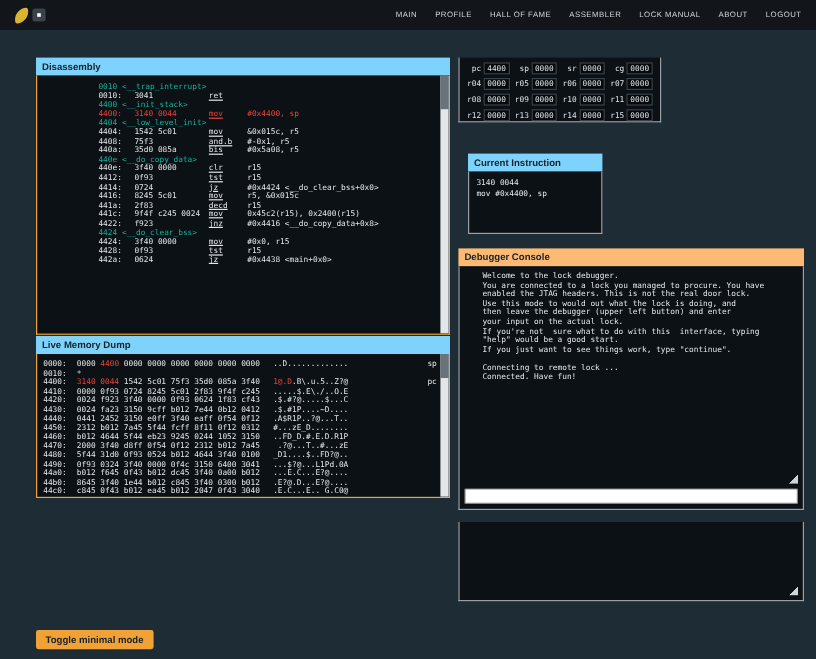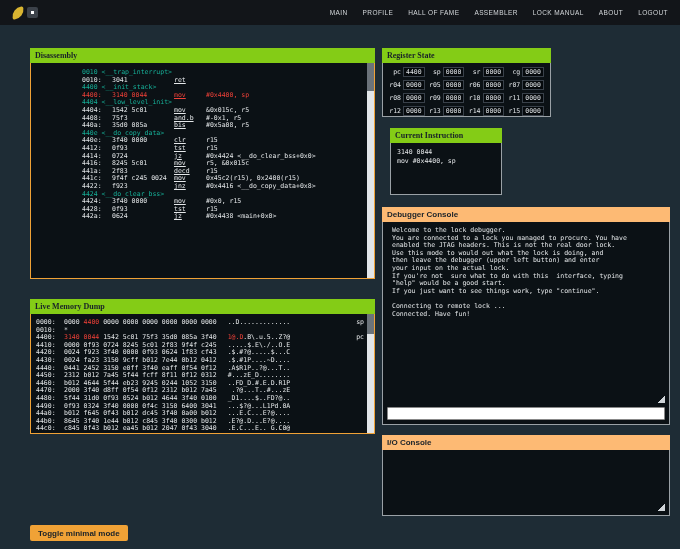--- a/index.html
+++ b/index.html
@@ -32,21 +32,21 @@
   #nav-menu li {
     color:#d3d7da; font-size:6.5px; letter-spacing:.4px; cursor:pointer; white-space:nowrap;
   }
 
   
   .panel { position:absolute; }
   .panel > header {
     height:15px; line-height:15px; padding-left:5px;
     font-size:8px; font-weight:bold; color:#182129;
   }
-  .panel.orange > header { background:#84cc16;font-family:Liberation Serif, serif; }
+  .panel.orange > header { background:#7dd3fc; }
   .panel.teal   > header { background:#fdba74; }
   .panel .body {
     position:relative; background:#0b1115; overflow:hidden;
     border:1px solid #9aa1a6; border-top:none;
   }
   .panel.orange.code-panel .body { border-color:#f0a236; }
 
   .code {
     font-family:"DejaVu Sans Mono", monospace;
     font-size:6.5px; line-height:7.6px; color:#e4e7e9;
@@ -57,21 +57,21 @@
   #disasm-panel .body { height:216px; }
   #disasm-code { padding:6px 4px 0 5px; }
   .dline { display:flex; white-space:pre;margin-left:46px; }
   .dline.label { color:#16b098; }
   .dline.hl { color:#f04138; }
   .dline .addr { width:30px; }
   .dline .hex  { width:62px; }
   .dline .mn   { width:32px;text-decoration:underline; }
 
   
-  #mem-panel { left:30px; top:280px; width:345px; height:151px;margin-top:19px; }
+  #mem-panel { left:30px; top:280px; width:345px; height:151px; }
   #mem-panel .body { height:120px; }
   #mem-code { padding:5px 10px 0 5px; }
   .mrow { display:flex; white-space:pre; }
   .mrow .addr { width:28px; }
   .mrow .ascii { margin-left:11px; }
   .mrow .marker { margin-left:auto; width:14px; text-align:right; }
   .red { color:#f04138; }
 
   
   .vscroll {
@@ -96,21 +96,21 @@
   #ci-panel { left:390px; top:128px; width:112px; height:67px; }
   #ci-panel .body { height:52px; padding:5px 0 0 6px; }
   #ci-panel .body div {
     font-family:"DejaVu Sans Mono", monospace; font-size:6.5px;
     line-height:9px; color:#e4e7e9; white-space:pre;
   }
 
   
   #dbg-panel { left:382px; top:207px; width:288px; height:218px; }
   #dbg-panel .body { height:203px; }
-  #dbg-text { padding:5px 5px 0 9px; }
+  #dbg-text { padding:5px 5px 0 19px; }
   .dbgline { white-space:pre; }
   #dbg-input {
     position:absolute; left:4px; right:4px; bottom:4px; height:13px;
     background:#ffffff; border:1px solid #888; border-radius:1px;
     font-family:"DejaVu Sans Mono", monospace; font-size:7px; padding:0 2px;
   }
   .grip {
     position:absolute; right:4px; width:8px; height:8px;
     background:linear-gradient(135deg, transparent 55%, #cfd4d8 55%);
   }
@@ -207,23 +207,20 @@
           <div class="mrow"><span class="addr">44c0:</span><span><span>c845 0f43 b012 ea45 b012 2047 0f43 3040</span></span><span class="ascii"><span>.E.C...E.. G.C0@</span></span><span class="marker"></span></div>
           <div class="mrow"><span class="addr">44d0:</span><span><span>4644 3041 d21a 1a18 0f43 3f40 0000 0b12</span></span><span class="ascii"><span>FD0A.....C?@....</span></span><span class="marker"></span></div>
         </div>
       <div class="vscroll">
         <div class="thumb" style="height:20px"></div>
       </div>
     </div>
   </section>
 
   <section class="panel orange" id="reg-panel">
-    <header>
-      <span>Register State</span>
-    </header>
     <div class="body">
       <div id="reg-grid">
           <div class="reg">
             <span class="rname">pc</span>
             <span class="rval">4400</span>
           </div>
           <div class="reg">
             <span class="rname">sp</span>
             <span class="rval">0000</span>
           </div>
@@ -315,23 +312,20 @@
           <div class="dbgline">&nbsp;</div>
           <div class="dbgline">Connecting to remote lock ...</div>
           <div class="dbgline">Connected. Have fun!</div>
         </div>
       <div class="grip" id="dbg-grip"></div>
       <input id="dbg-input" type="text" value="" style="">
     </div>
   </section>
 
   <section class="panel teal" id="io-panel">
-    <header>
-      <span>I/O Console</span>
-    </header>
     <div class="body">
       <div class="grip" id="io-grip"></div>
     </div>
   </section>
 
   <button id="toggle-min">Toggle minimal mode</button>
 
 </main>
 
 </body></html>

